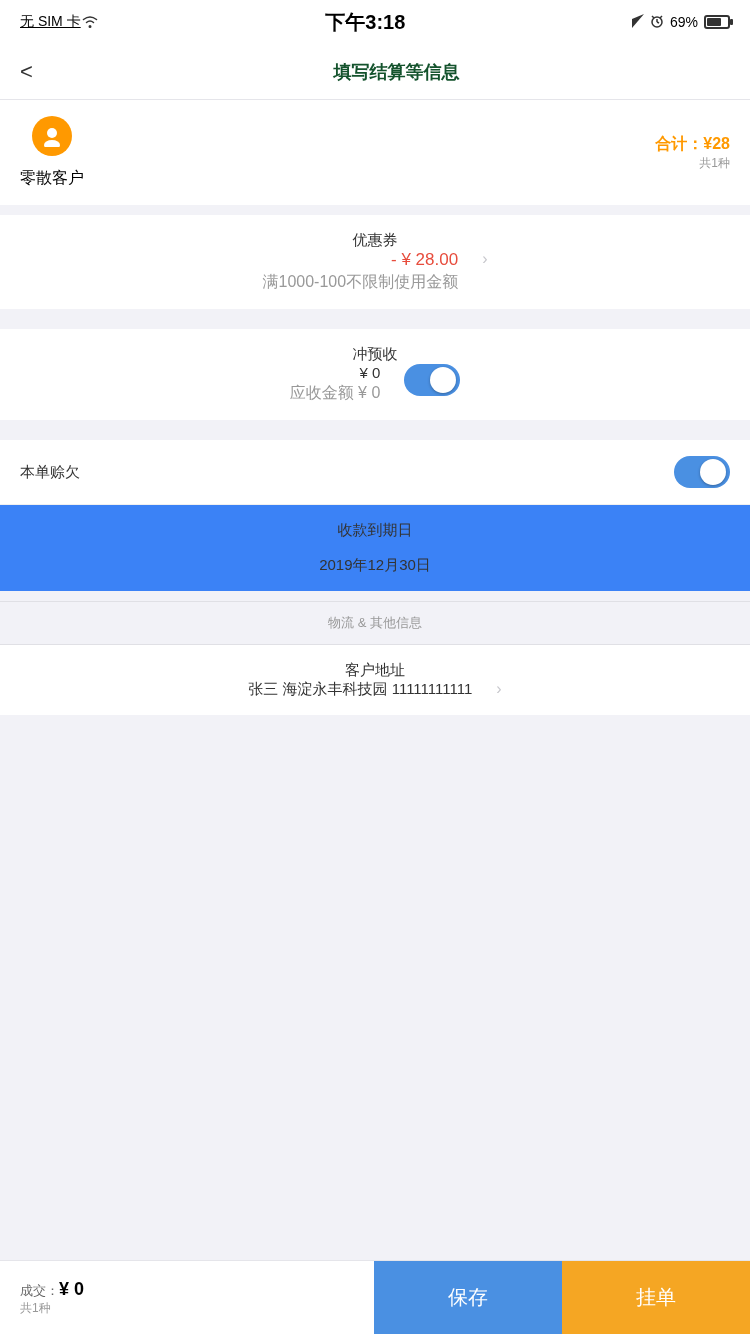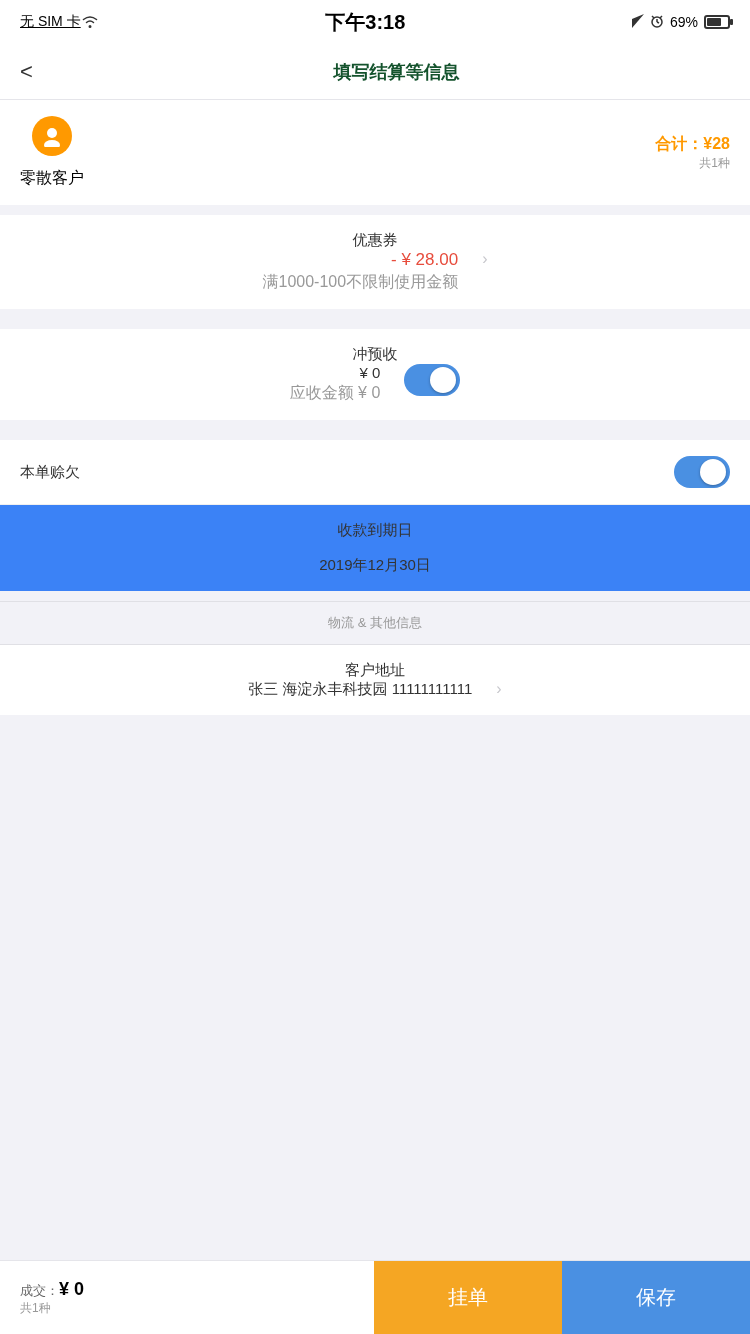--- a/index.html
+++ b/index.html
@@ -313,15 +313,15 @@
 </div>
 
 <div class="bottom-bar">
   <div class="bottom-info">
     <div style="display:flex; align-items:baseline; ">
       <span class="bottom-info-label">成交：</span>
       <span class="bottom-info-value">¥ 0</span>
     </div>
     <div class="bottom-info-sub">共1种</div>
   </div>
+  <button class="bottom-btn btn-save">保存</button>
   <button class="bottom-btn btn-hang">挂单</button>
-  <button class="bottom-btn btn-save">保存</button>
 </div>
 
 </body></html>

